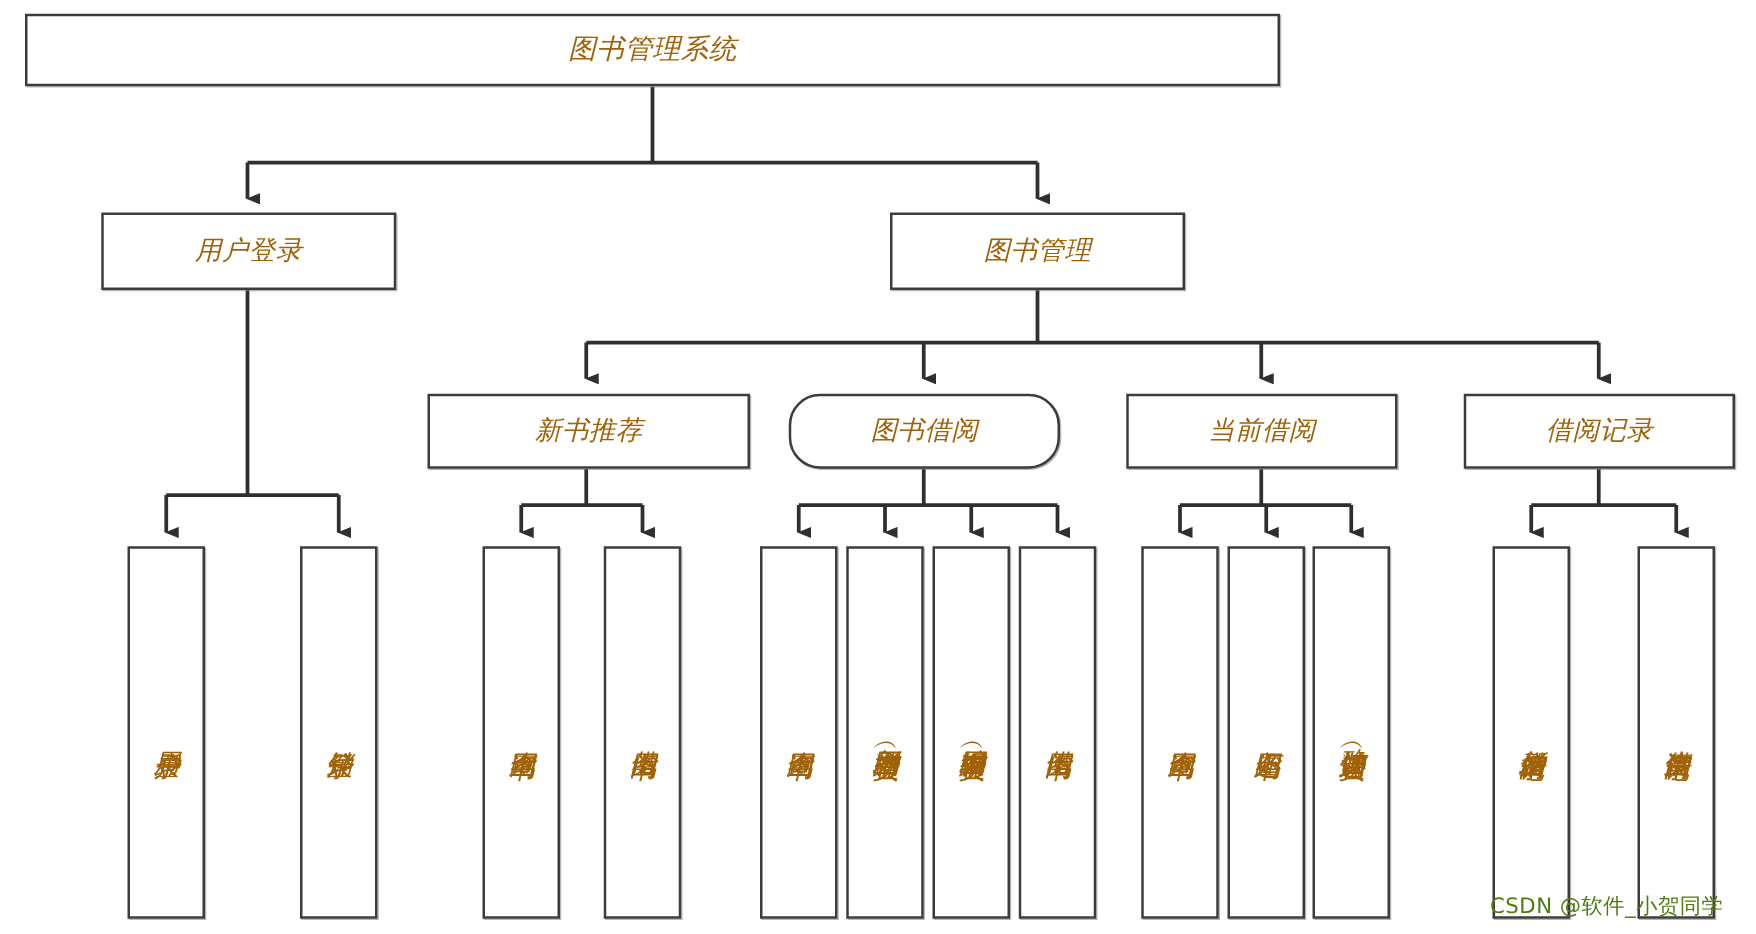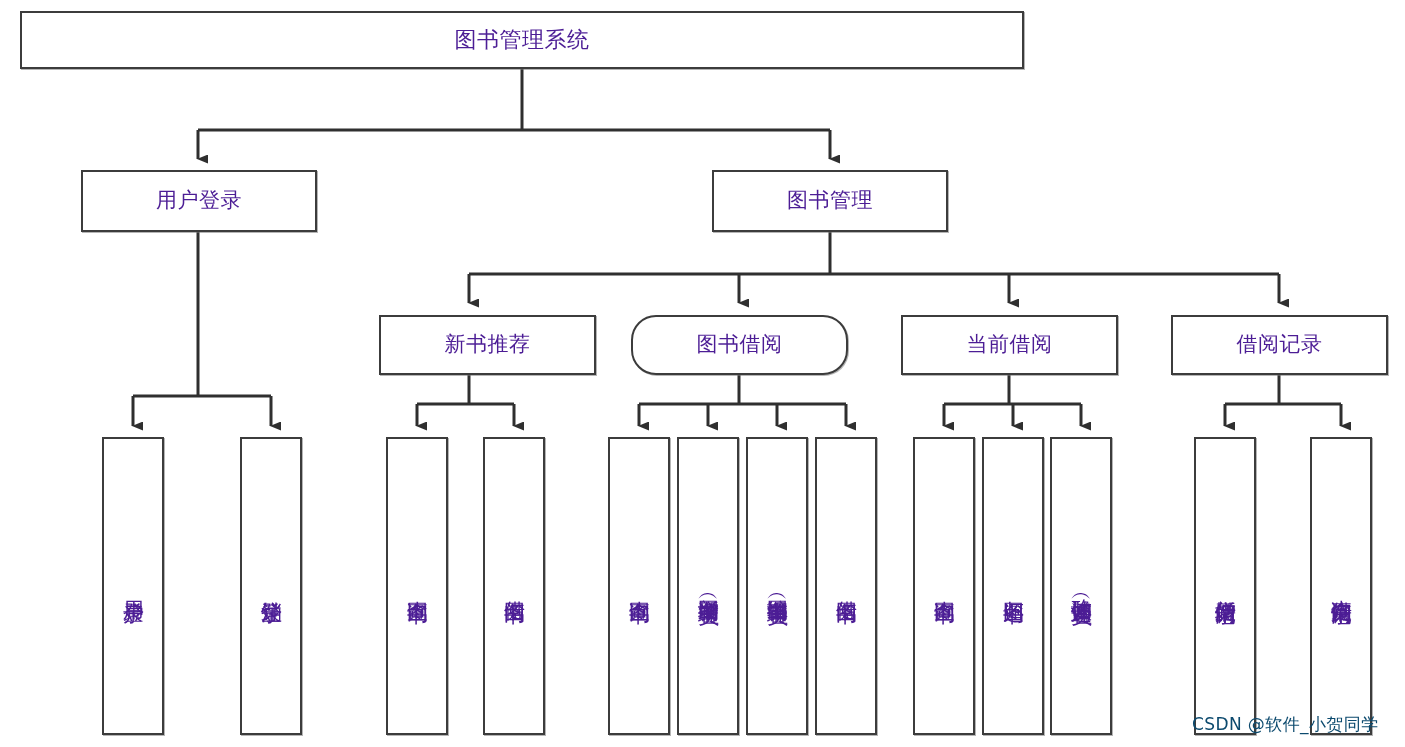--- a/index.html
+++ b/index.html
@@ -28,21 +28,22 @@
   }
   .node {
     position: absolute;
     box-sizing: border-box;
     background: #ffffff;
     border: 2px solid #3c3c3c;
     box-shadow: 1px 1px 0 rgba(120,120,120,0.55);
     display: flex;
     align-items: center;
     justify-content: center;
-    color: #4c1d95;
+    color: #a16207;
+    font-style: italic;
   }
   .node .label {
     display: block;
     text-align: center;
     line-height: 1.12;
     letter-spacing: 0.5px;
   }
   .node.root .label { font-size: 22px; }
   .node.lvl2 .label { font-size: 21px; }
   .node.lvl3 .label { font-size: 21px; }
@@ -54,21 +55,21 @@
     writing-mode: vertical-rl;
     text-orientation: upright;
     font-size: 21px;
     line-height: 1.18;
     letter-spacing: 1px;
     white-space: nowrap;
   }
   .watermark {
     position: absolute;
     font-size: 17px;
-    color: #0c4a6e;
+    color: #4d7c0f;
     white-space: nowrap;
     letter-spacing: 0.4px;
   }
 </style>
 </head>
 <body>
 
 <div id="canvas">
 
   <svg class="wires" viewBox="0 0 1405 747" xmlns="http://www.w3.org/2000/svg">
@@ -125,21 +126,21 @@
     <span class="label">图书管理系统</span>
   </div>
 
   <div class="node lvl2" style="left:81px; top:170px; width:236px; height:62px;">
     <span class="label">用户登录</span>
   </div>
   <div class="node lvl2" style="left:712px; top:170px; width:236px; height:62px;align-items:center;">
     <span class="label">图书管理</span>
   </div>
 
-  <div class="node lvl3" style="left:379px; top:315px; width:217px; height:60px;">
+  <div class="node lvl3" style="left:342px; top:315px; width:258px; height:60px;">
     <span class="label">新书推荐</span>
   </div>
   <div class="node lvl3" style="left:631px; top:315px; width:217px; height:60px;border-radius:25px;">
     <span class="label">图书借阅</span>
   </div>
   <div class="node lvl3" style="left:901px; top:315px; width:217px; height:60px;">
     <span class="label">当前借阅</span>
   </div>
   <div class="node lvl3" style="left:1171px; top:315px; width:217px; height:60px;">
     <span class="label">借阅记录</span>

